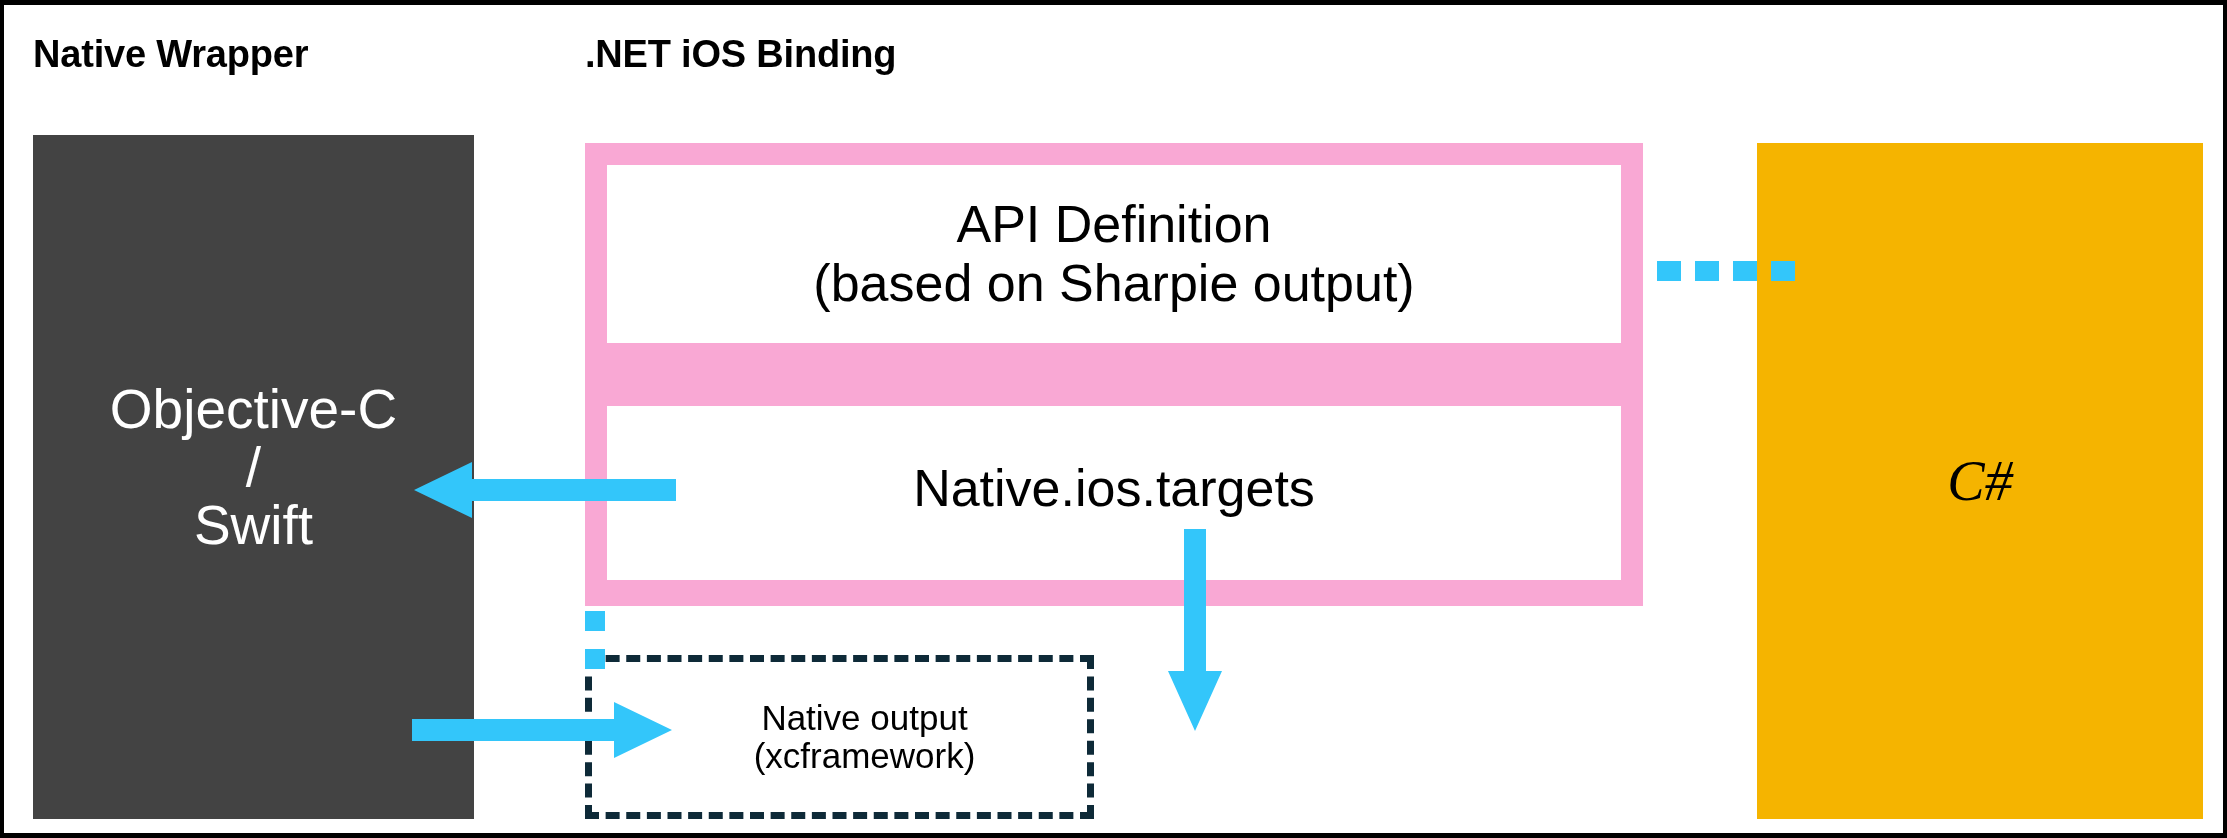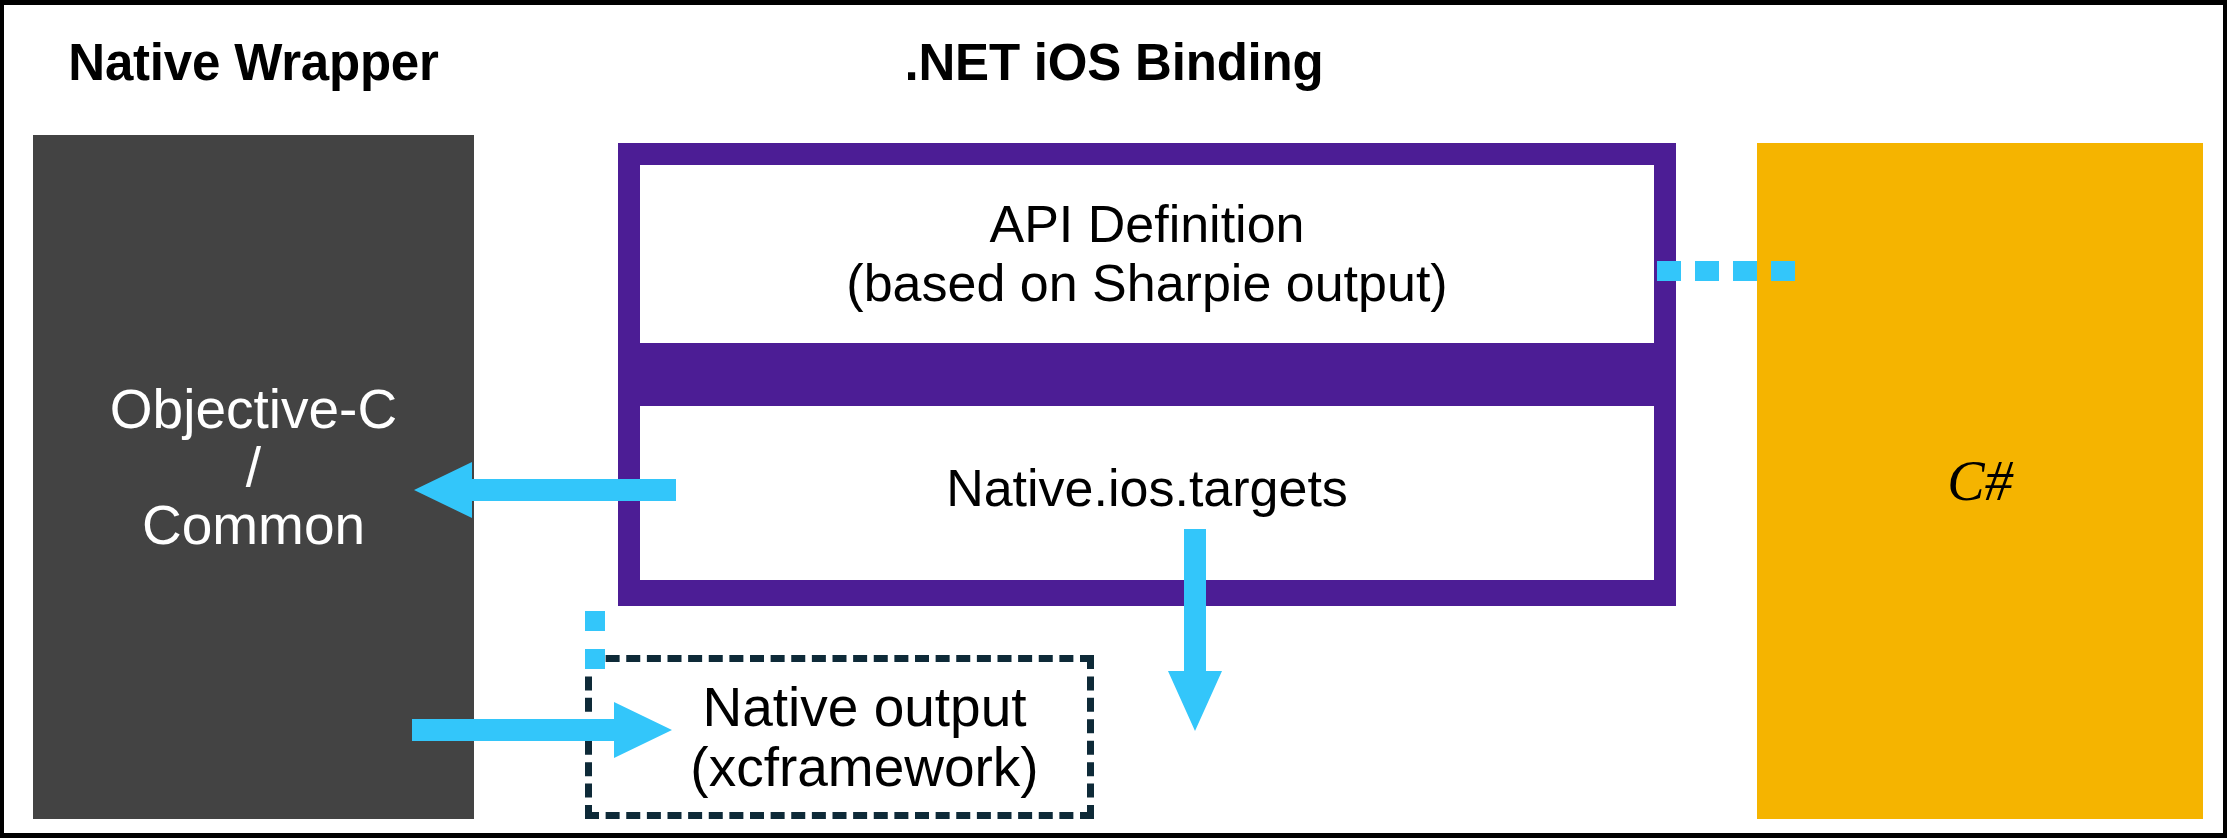--- a/index.html
+++ b/index.html
@@ -21,23 +21,23 @@
     border-bottom: 5px solid #000000;
     border-left: 4px solid #000000;
     border-right: 4px solid #000000;
   }
 
   
   .col-header {
     position: absolute;
     font-family: "Liberation Sans", sans-serif;
     font-weight: bold;
-    font-size: 51px;
-    color: #000000;
-    text-align: center;
+    font-size: 38px;
+    color: #000000;
+    text-align: left;
     white-space: nowrap;
     letter-spacing: -0.2px;
   }
 
   
   #native-box {
     position: absolute;
     left: 29px;
     top: 130px;
     width: 441px;
@@ -58,24 +58,23 @@
     transform: translateY(-10px);
   }
 
   
   #binding-box {
     position: absolute;
     left: 581px;
     top: 138px;
     width: 1058px;
     height: 463px;
-    background: #4c1d95;
+    background: #f9a8d4;
     box-sizing: border-box;
     padding: 22px;
-    margin-left: 33px;
   }
   .inner-white {
     background: #ffffff;
     display: flex;
     align-items: center;
     justify-content: center;
     box-sizing: border-box;
     width: 100%;
   }
   #api-definition-box {
@@ -120,21 +119,21 @@
     position: absolute;
     border: 7px dashed #0E2A38;
     background: #ffffff00;
     display: flex;
     align-items: center;
     justify-content: center;
     box-sizing: border-box;
   }
   .dashed-box .dashed-label {
     color: #000000;
-    font-size: 55px;
+    font-size: 35px;
     line-height: 1.1;
     text-align: center;
     white-space: pre-line;
     font-family: "Liberation Sans", sans-serif;
   }
   #native-output-box {
     left: 581px;
     top: 650px;
     width: 509px;
     height: 164px;
@@ -175,21 +174,21 @@
 <div id="canvas">
 
   <div class="col-header" style="left:29px; top:28px; width:441px;">Native Wrapper</div>
 
   <div class="col-header" style="left:581px; top:28px; width:1058px;">.NET iOS Binding</div>
 
 
   <div id="native-box">
     <div class="native-label">Objective-C
 /
-Common</div>
+Swift</div>
   </div>
 
   <div id="binding-box">
     <div id="api-definition-box" class="inner-white">
       <div class="inner-label">API Definition
 (based on Sharpie output)</div>
     </div>
     <div id="common-targets-box" class="inner-white">
       <div class="inner-label">Native.ios.targets</div>
     </div>

